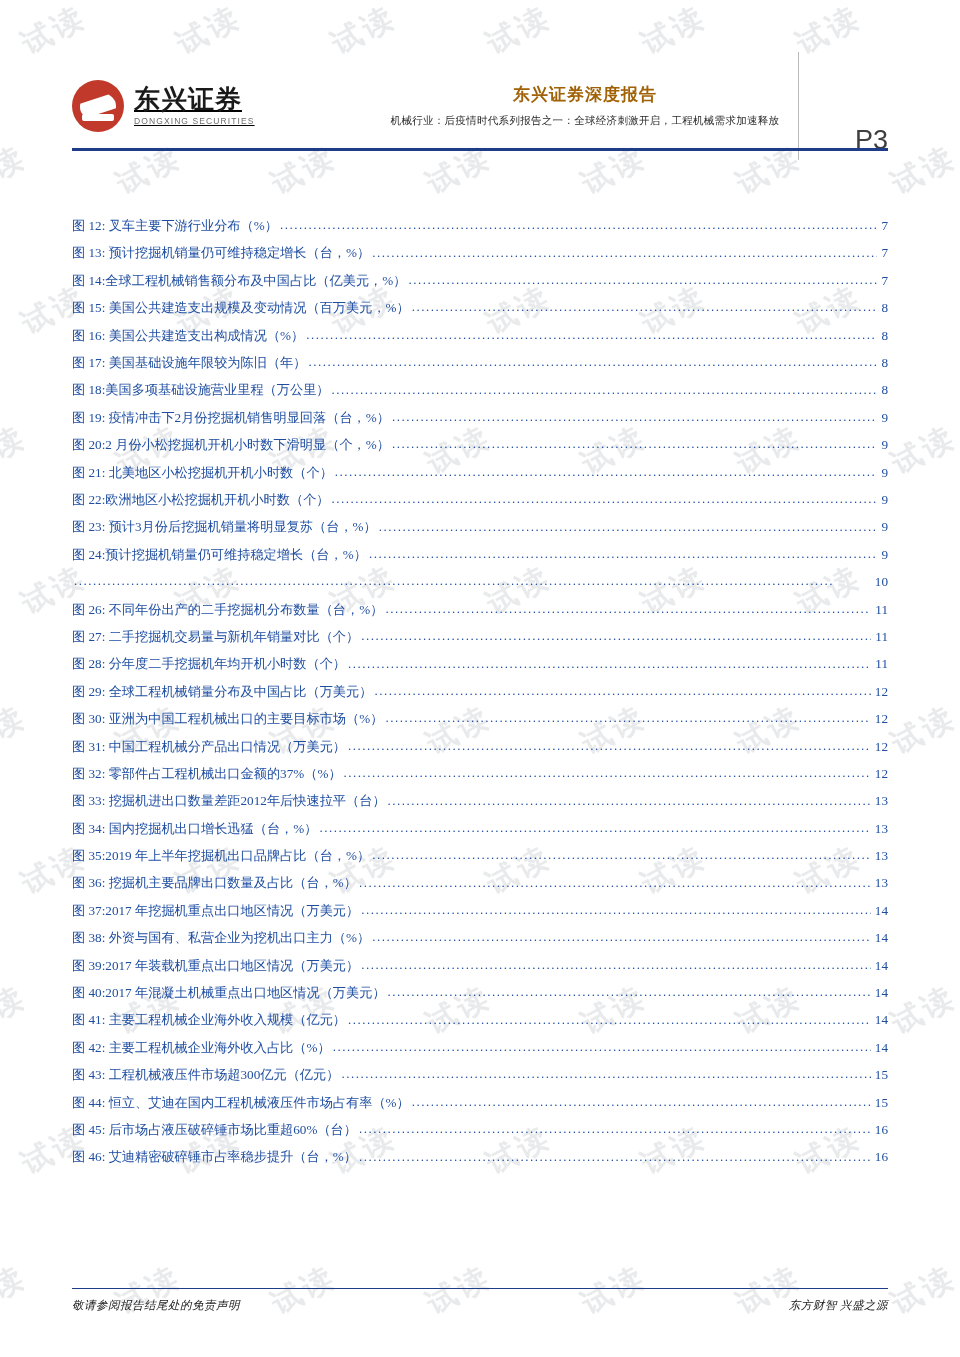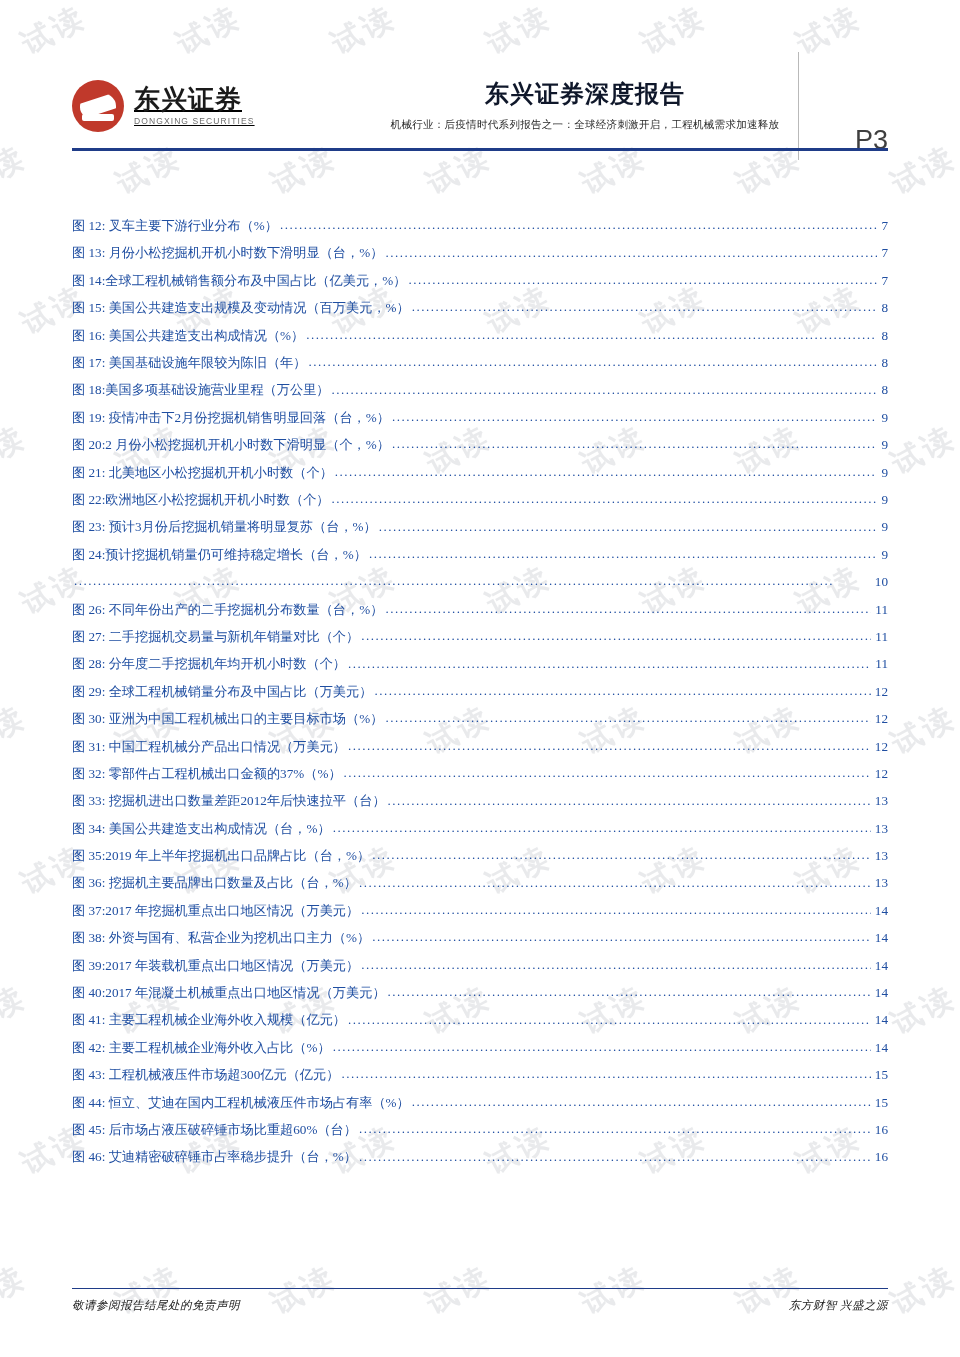--- a/index.html
+++ b/index.html
@@ -108,23 +108,23 @@
     margin-top: 3px;
   }
 
   .header-center {
     flex: 1 1 auto;
     text-align: center;
     padding-bottom: 2px;
   }
   .header-title {
     font-family: "Liberation Sans", sans-serif;
-    font-size: 24px;
+    font-size: 17px;
     font-weight: 700;
-    color: #0f172a;
+    color: #a16207;
     letter-spacing: 1px;
   }
   .header-sub {
     font-family: "Liberation Serif", serif;
     font-size: 10.5px;
     color: #2b2b2b;
     margin-top: 8px;
     letter-spacing: 0.3px;
   }
   .header-right {
@@ -304,21 +304,21 @@
 
   <div class="header-rule"></div>
 
   <div class="toc" id="toc-list">
       <div class="toc-row">
         <span class="toc-label">图 12: 叉车主要下游行业分布（%）</span>
         <span class="toc-dots">................................................................................................................................................................</span>
         <span class="toc-page">7</span>
       </div>
       <div class="toc-row">
-        <span class="toc-label">图 13: 月份小松挖掘机开机小时数下滑明显（台，%）</span>
+        <span class="toc-label">图 13: 预计挖掘机销量仍可维持稳定增长（台，%）</span>
         <span class="toc-dots">................................................................................................................................................................</span>
         <span class="toc-page">7</span>
       </div>
       <div class="toc-row">
         <span class="toc-label">图 14:全球工程机械销售额分布及中国占比（亿美元，%）</span>
         <span class="toc-dots">................................................................................................................................................................</span>
         <span class="toc-page">7</span>
       </div>
       <div class="toc-row">
         <span class="toc-label">图 15: 美国公共建造支出规模及变动情况（百万美元，%）</span>
@@ -408,21 +408,21 @@
         <span class="toc-label">图 32: 零部件占工程机械出口金额的37%（%）</span>
         <span class="toc-dots">................................................................................................................................................................</span>
         <span class="toc-page">12</span>
       </div>
       <div class="toc-row">
         <span class="toc-label">图 33: 挖掘机进出口数量差距2012年后快速拉平（台）</span>
         <span class="toc-dots">................................................................................................................................................................</span>
         <span class="toc-page">13</span>
       </div>
       <div class="toc-row">
-        <span class="toc-label">图 34: 美国公共建造支出构成情况（台，%）</span>
+        <span class="toc-label">图 34: 国内挖掘机出口增长迅猛（台，%）</span>
         <span class="toc-dots">................................................................................................................................................................</span>
         <span class="toc-page">13</span>
       </div>
       <div class="toc-row">
         <span class="toc-label">图 35:2019 年上半年挖掘机出口品牌占比（台，%）</span>
         <span class="toc-dots">................................................................................................................................................................</span>
         <span class="toc-page">13</span>
       </div>
       <div class="toc-row">
         <span class="toc-label">图 36: 挖掘机主要品牌出口数量及占比（台，%）</span>

